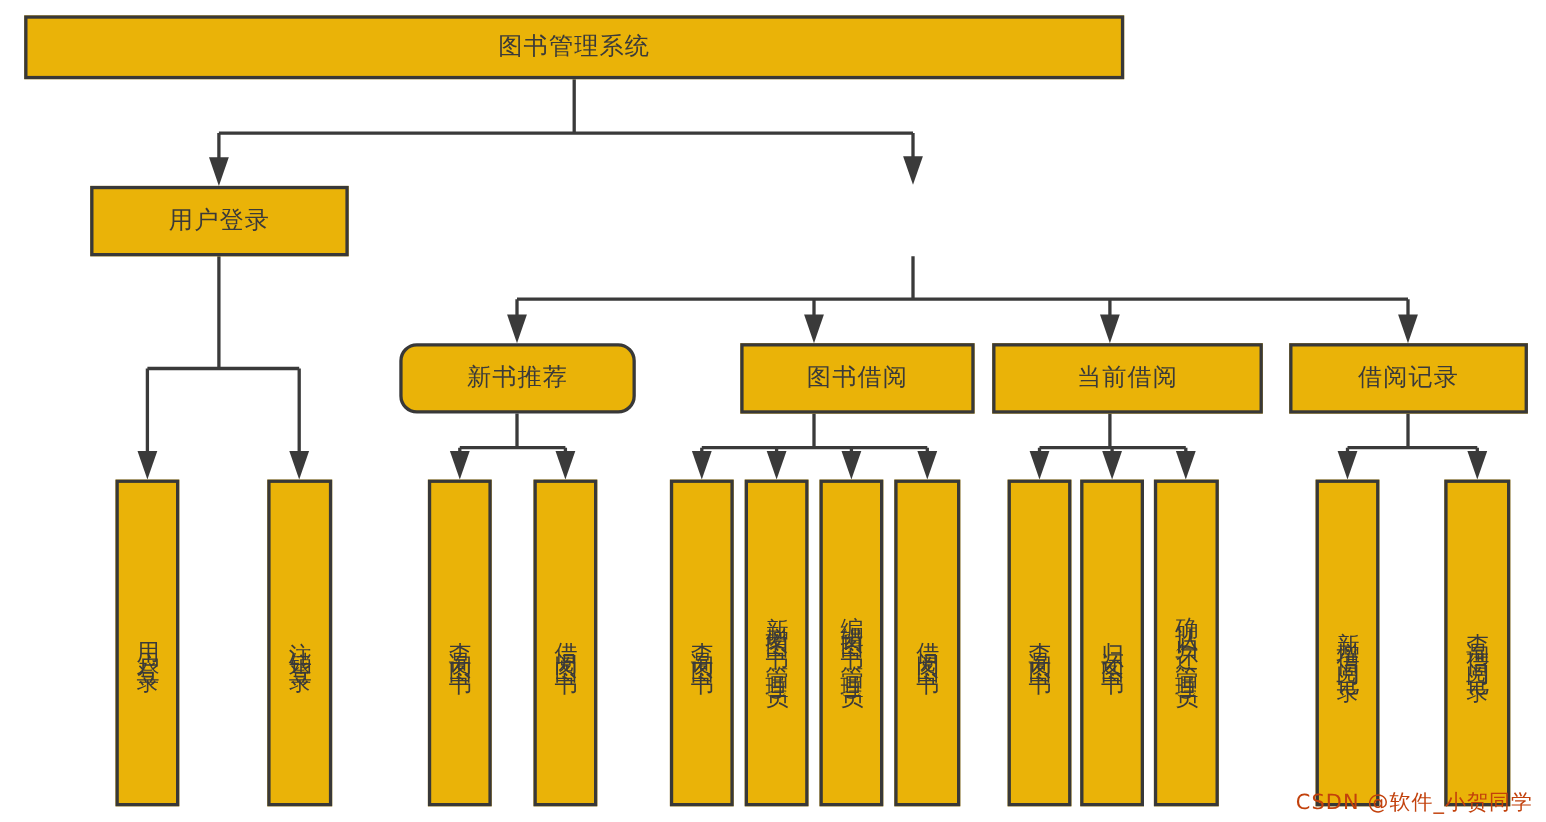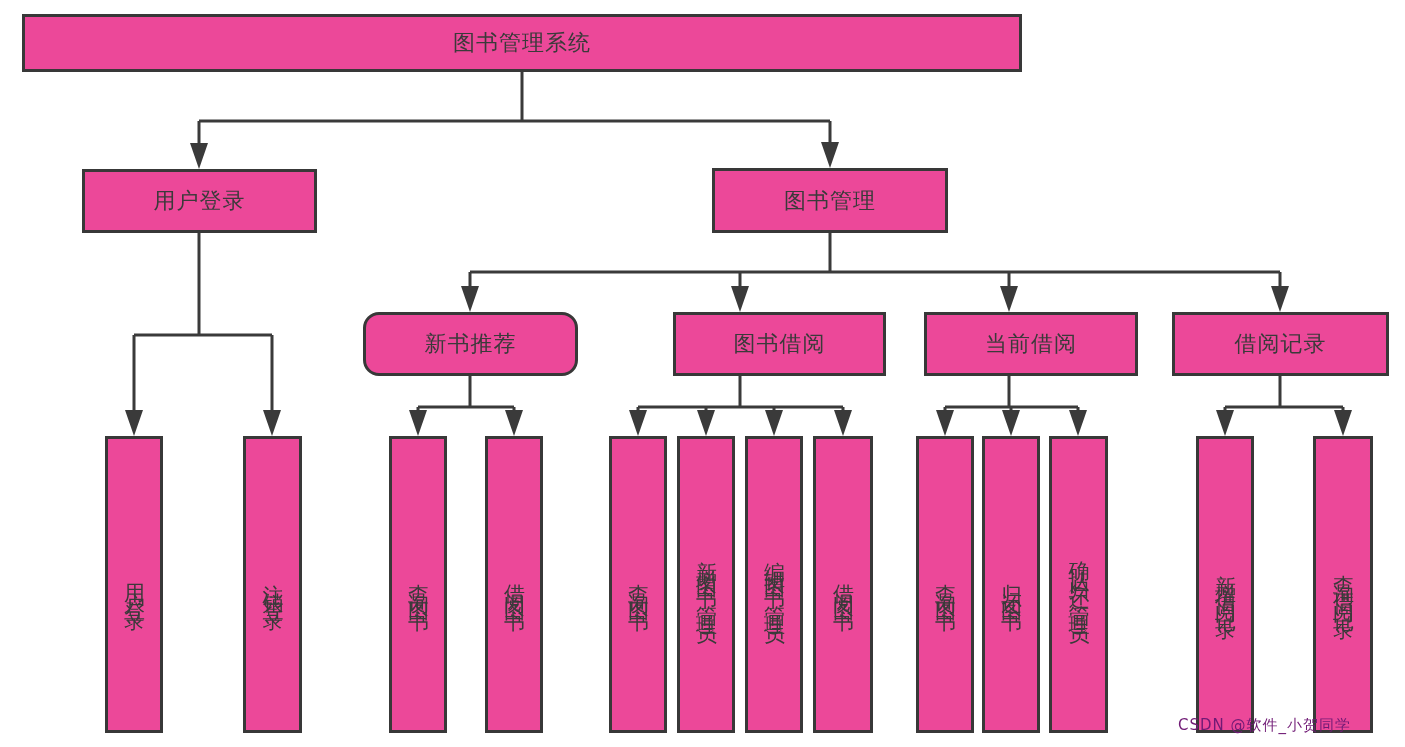--- a/index.html
+++ b/index.html
@@ -24,21 +24,21 @@
     position: absolute;
     left: 0; top: 0;
     width: 1405px;
     height: 747px;
     z-index: 1;
   }
   .node {
     position: absolute;
     box-sizing: border-box;
     border: 3px solid #383838;
-    background: #ec4899;
+    background: #eab308;
     display: flex;
     align-items: center;
     justify-content: center;
     color: #3a3a3a;
     z-index: 2;
     line-height: 1;
   }
   .h-node {
     font-size: 22px;
     letter-spacing: 1px;
@@ -49,22 +49,22 @@
     font-size: 21px;
     letter-spacing: 9px;
   }
   .root-node {
     font-size: 22px;
   }
   .watermark {
     position: absolute;
     left: 1178px;
     top: 716px;
-    font-size: 15px;
-    color: #701a75;
+    font-size: 19px;
+    color: #c2410c;
     letter-spacing: 1px;
     white-space: nowrap;
     z-index: 3;
   }
 </style>
 </head>
 <body>
 
 <div class="stage">
 
@@ -111,25 +111,24 @@
       <polygon points="1069,410 1087,410 1078,436"></polygon>
 
       <polygon points="1216,410 1234,410 1225,436"></polygon>
       <polygon points="1334,410 1352,410 1343,436"></polygon>
     </g>
   </svg>
 
   <div class="node h-node root-node" style="left:22px; top:14px; width:1000px; height:58px;">图书管理系统</div>
 
   <div class="node h-node" style="left:82px; top:169px; width:235px; height:64px;">用户登录</div>
-  <div class="node h-node" style="left:712px; top:168px; width:236px; height:65px;">图书管理</div>
 
   <div class="node h-node" style="left:363px; top:312px; width:215px; height:64px;border-radius:16px;">新书推荐</div>
   <div class="node h-node" style="left:633px; top:312px; width:213px; height:64px;margin-left:40px;">图书借阅</div>
-  <div class="node h-node" style="left:924px; top:312px; width:214px; height:64px;">当前借阅</div>
+  <div class="node h-node" style="left:902px; top:312px; width:246px; height:64px;">当前借阅</div>
   <div class="node h-node" style="left:1172px; top:312px; width:217px; height:64px;">借阅记录</div>
 
   <div class="node v-node" style="left:105px; top:436px; width:58px; height:297px;">用户登录</div>
   <div class="node v-node" style="left:243px; top:436px; width:59px; height:297px;">注销登录</div>
 
   <div class="node v-node" style="left:389px; top:436px; width:58px; height:297px;">查询图书</div>
   <div class="node v-node" style="left:485px; top:436px; width:58px; height:297px;">借阅图书</div>
 
   <div class="node v-node" style="left:609px; top:436px; width:58px; height:297px;">查询图书</div>
   <div class="node v-node" style="left:677px; top:436px; width:58px; height:297px;">新增图书（管理员）</div>

